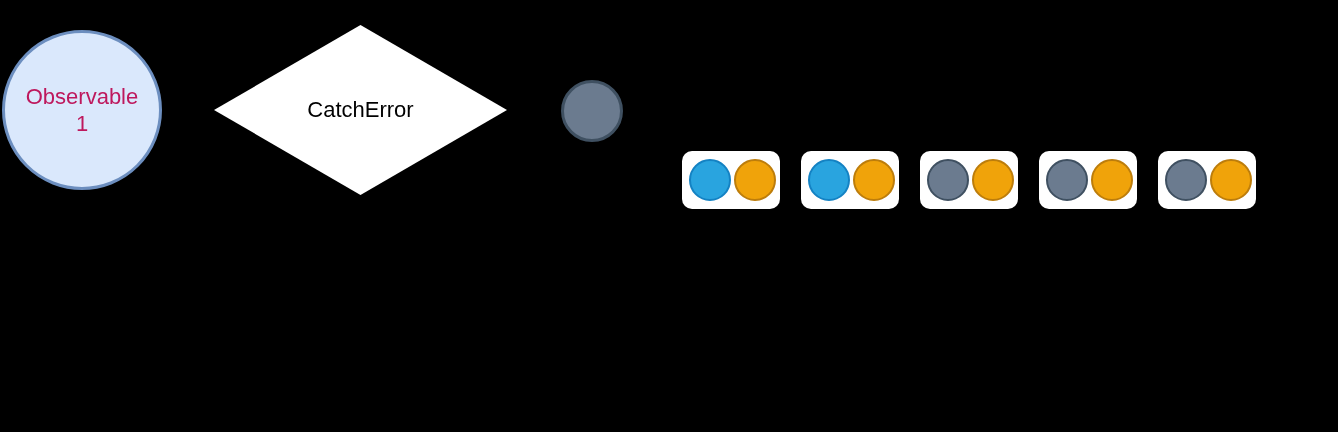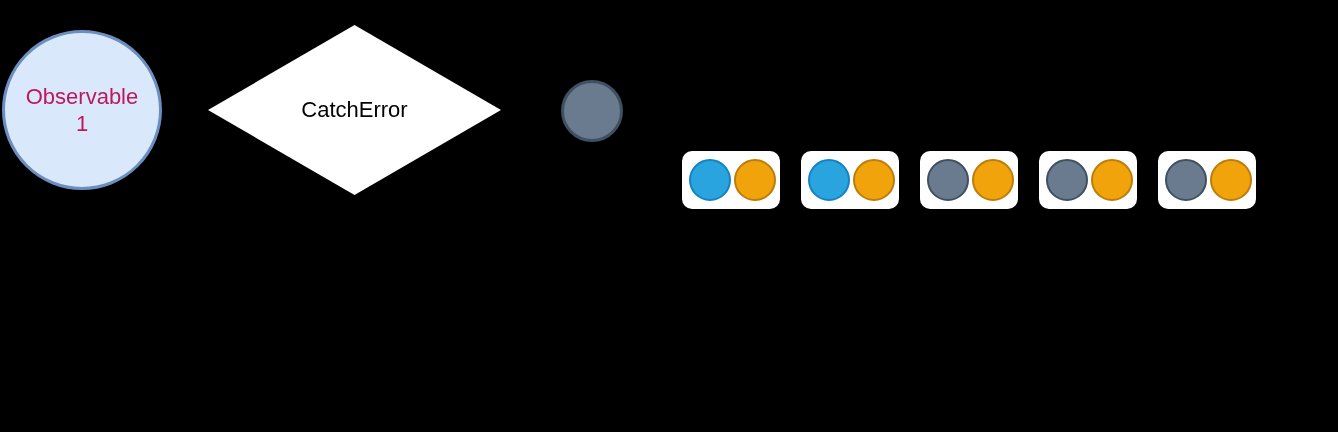--- a/index.html
+++ b/index.html
@@ -27,21 +27,21 @@
     background: #DAE8FC;
     border: 3px solid #6C8EBF;
   }
   .obs2 {
     left: 2px; top: 270px;
     background: #FFF2CC;
     border: 3px solid #D6B656;
   }
   .diamond-wrap {
     position: absolute;
-    left: 208px; top: 25px;
+    left: 214px; top: 25px;
     width: 293px; height: 170px; text-decoration: underline;
   }
   .diamond-shape {
     position: absolute; inset: 0;
     background: #FFFFFF;
     clip-path: polygon(50% 0%, 100% 50%, 50% 100%, 0% 50%);
   }
   .diamond-label {
     position: absolute; inset: 0;
     display: flex; align-items: center; justify-content: center;

